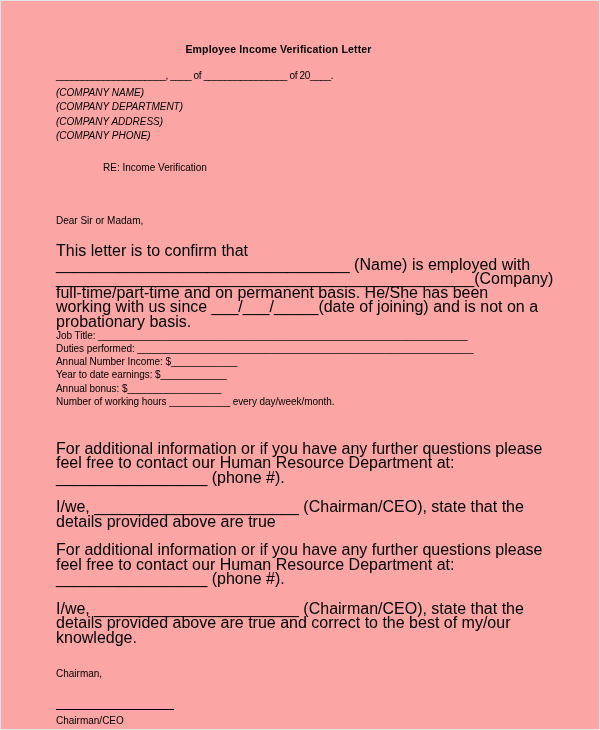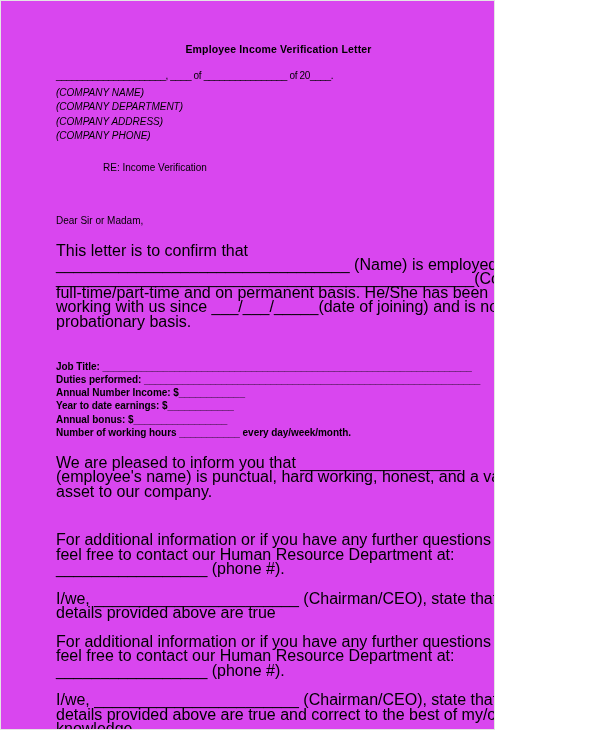--- a/index.html
+++ b/index.html
@@ -7,24 +7,24 @@
     margin: 0;
     padding: 0;
     background: #ffffff;
   }
   body {
     font-family: "Liberation Sans", sans-serif;
     color: #000000;
   }
   .page {
     position: relative;
-    width: 495px;
+    width: 600px;
     height: 730px;
     box-sizing: border-box;
-    background: #d946ef;
+    background: #fca5a5;
     border: 1px solid #e4e4e4;
     overflow: hidden;
   }
   .sheet {
     position: absolute;
     left: 55px;
     top: 0;
     width: 490px;
   }
 
@@ -71,22 +71,20 @@
   .para {
     margin-top: 15px;
     font-size: 16px;
     line-height: 14.5px;
   }
   .para-tight {
     line-height: 14.2px;
   }
 
   .details {
-    margin-top: 31px;
-    font-weight: bold;
   }
   .details .line {
     line-height: 13.2px;
     letter-spacing: -0.05px;
   }
 
   .para-pleased {
     margin-top: 17px;
   }
 
@@ -146,21 +144,20 @@
 
     <div class="details">
       <div class="line u">Job Title: ___________________________________________________________________</div>
       <div class="line u">Duties performed: _____________________________________________________________</div>
       <div class="line u">Annual Number Income: $____________</div>
       <div class="line u">Year to date earnings: $____________</div>
       <div class="line u">Annual bonus: $_________________</div>
       <div class="line u">Number of working hours ___________ every day/week/month.</div>
     </div>
 
-    <div class="para para-pleased">We are pleased to inform you that __________________ (employee's name) is punctual, hard working, honest, and a valuable asset to our company.</div>
 
     <div class="para block-contact-1">For additional information or if you have any further questions please feel free to contact our Human Resource Department at: _________________ (phone #).</div>
 
     <div class="para block-declare-1">I/we, _______________________ (Chairman/CEO), state that the details provided above are true</div>
 
     <div class="para block-contact-2">For additional information or if you have any further questions please feel free to contact our Human Resource Department at: _________________ (phone #).</div>
 
     <div class="para block-declare-2">I/we, _______________________ (Chairman/CEO), state that the details provided above are true and correct to the best of my/our knowledge.</div>
 
     <div class="line sincerely">Chairman,</div>

